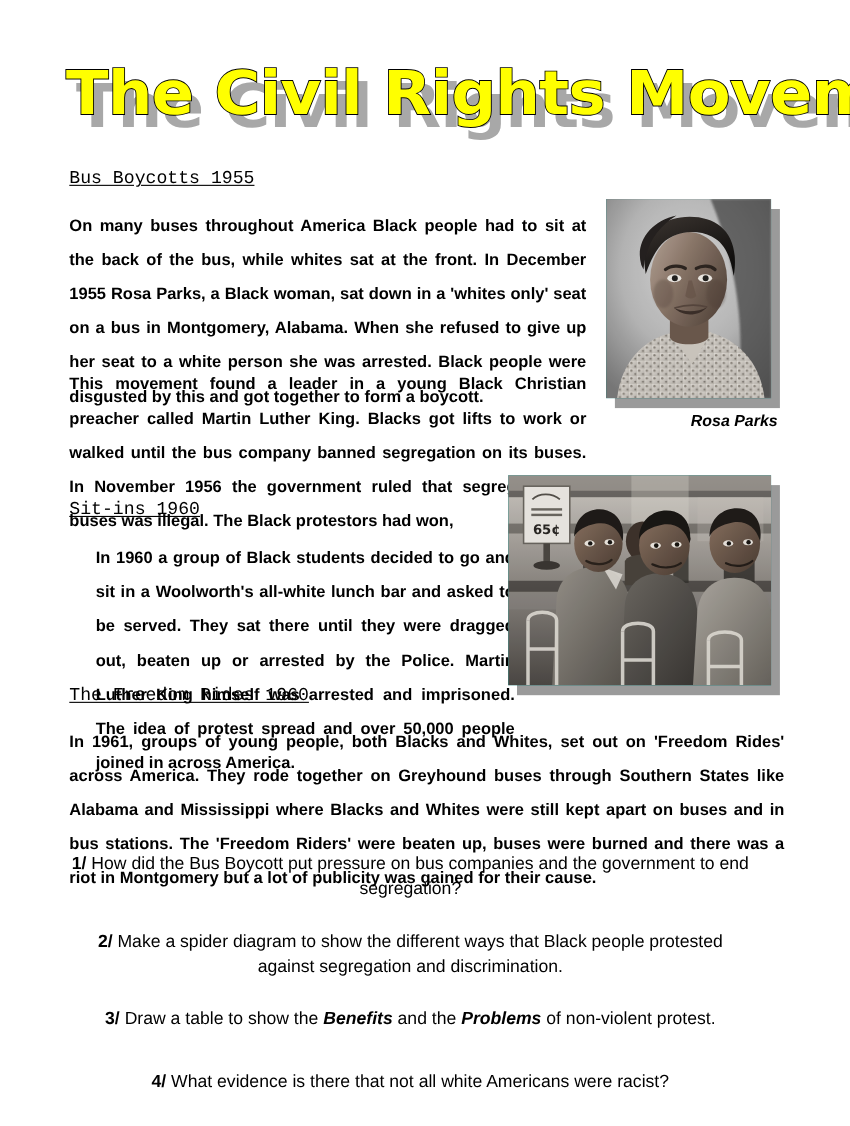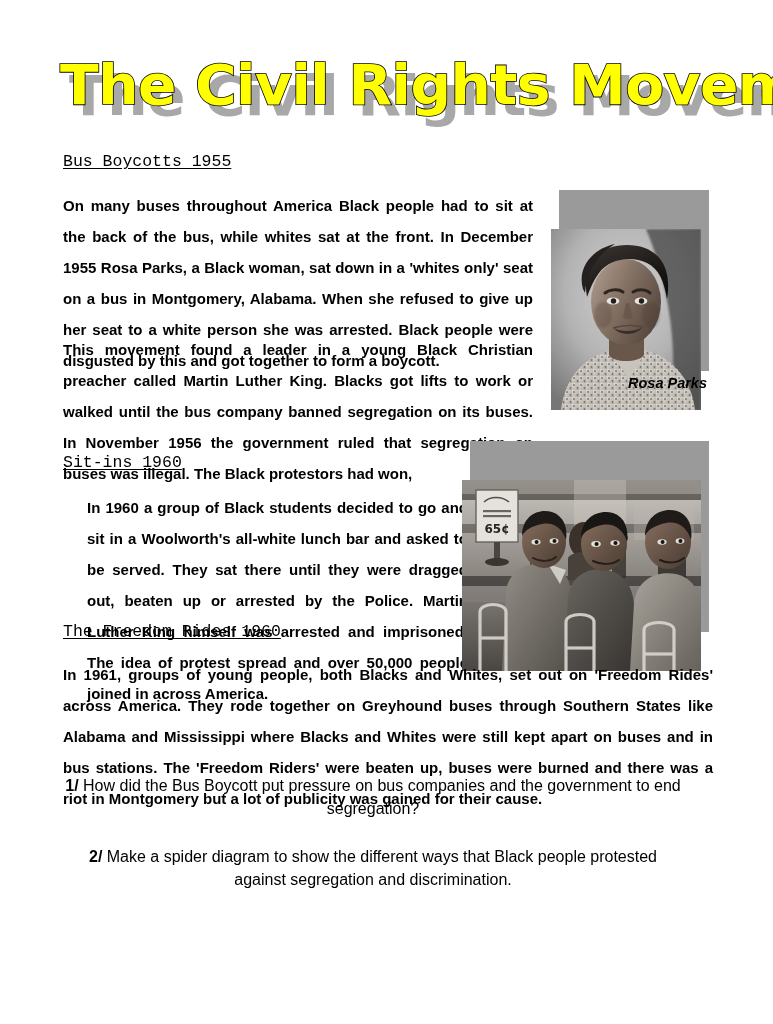--- a/index.html
+++ b/index.html
@@ -88,21 +88,20 @@
     position: absolute;
   }
   .photo-shadow {
     position: absolute;
     background: #9a9a9a;
   }
   .photo {
     position: absolute;
     overflow: hidden;
     background: #0f766e;
-    margin-top: 48px;
   }
   .photo canvas, .photo svg { display: block; }
 
   .photo-caption {
     position: absolute;
     font-size: 14.5px;
     font-weight: bold;
     font-style: italic;
     white-space: nowrap;
   }
@@ -328,15 +327,21 @@
   <div class="para" style="left:63px; top:659px; width:650px;">In 1961, groups of young people, both Blacks and Whites, set out on 'Freedom Rides' across America.  They rode together on Greyhound buses through Southern States like Alabama and Mississippi where Blacks and Whites were still kept apart on buses and in bus stations.  The 'Freedom Riders' were beaten up, buses were burned and there was a riot in Montgomery but a lot of publicity was gained for their cause.</div>
 
   <div class="question" style="left:63px; top:774px; width:620px;">
     <span class="qnum">1/</span><span> How did the Bus Boycott put pressure on bus companies and the government to end segregation?</span>
   </div>
 
   <div class="question" style="left:63px; top:845px; width:620px;">
     <span class="qnum">2/</span><span> Make a spider diagram to show the different ways that Black people protested against segregation and discrimination.</span>
   </div>
 
-
+  <div class="question" style="left:63px; top:915px; width:620px;">
+    <span class="qnum">3/</span><span> Draw a table to show the </span><span class="bi">Benefits</span><span> and the </span><span class="bi">Problems</span><span> of non-violent protest.</span>
+  </div>
+
+  <div class="question" style="left:63px; top:972px; width:620px;">
+    <span class="qnum">4/</span><span> What evidence is there that not all white Americans were racist?</span>
+  </div>
 
 </div>
 
 </body></html>

